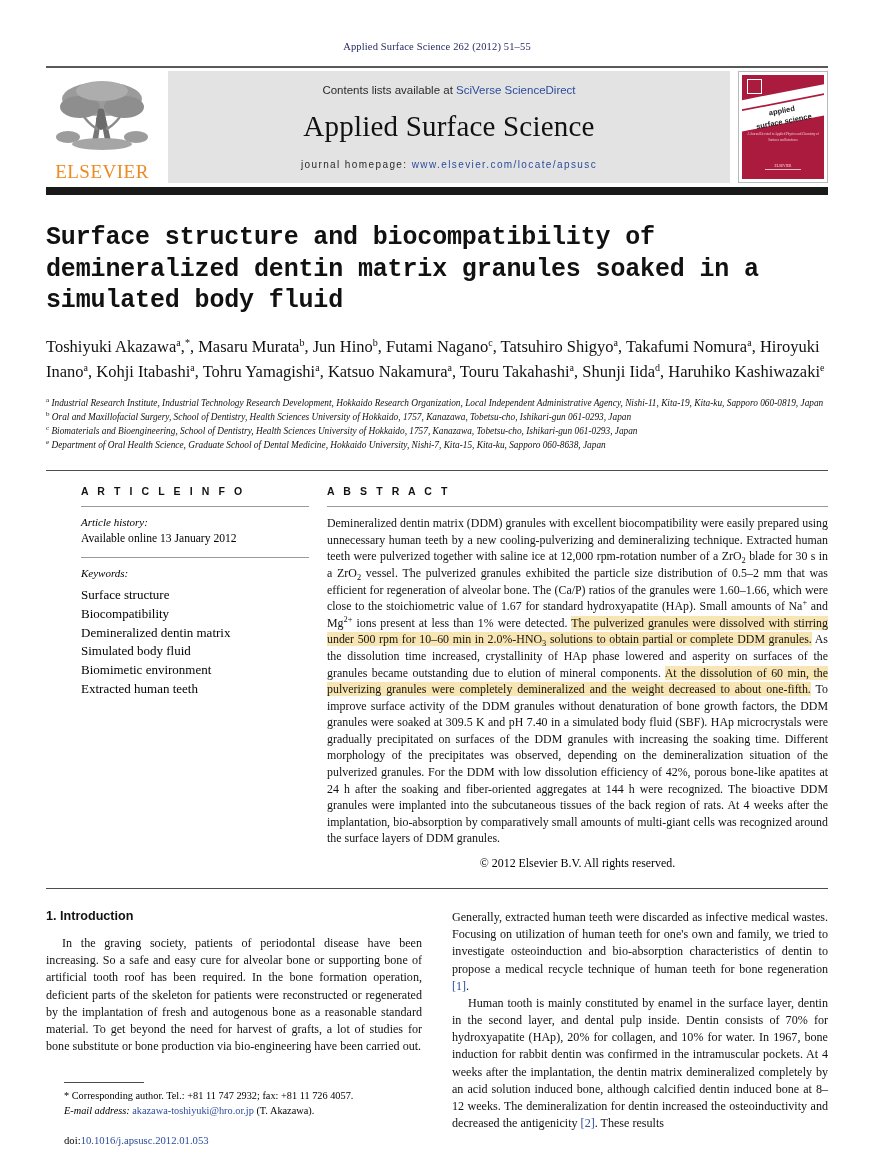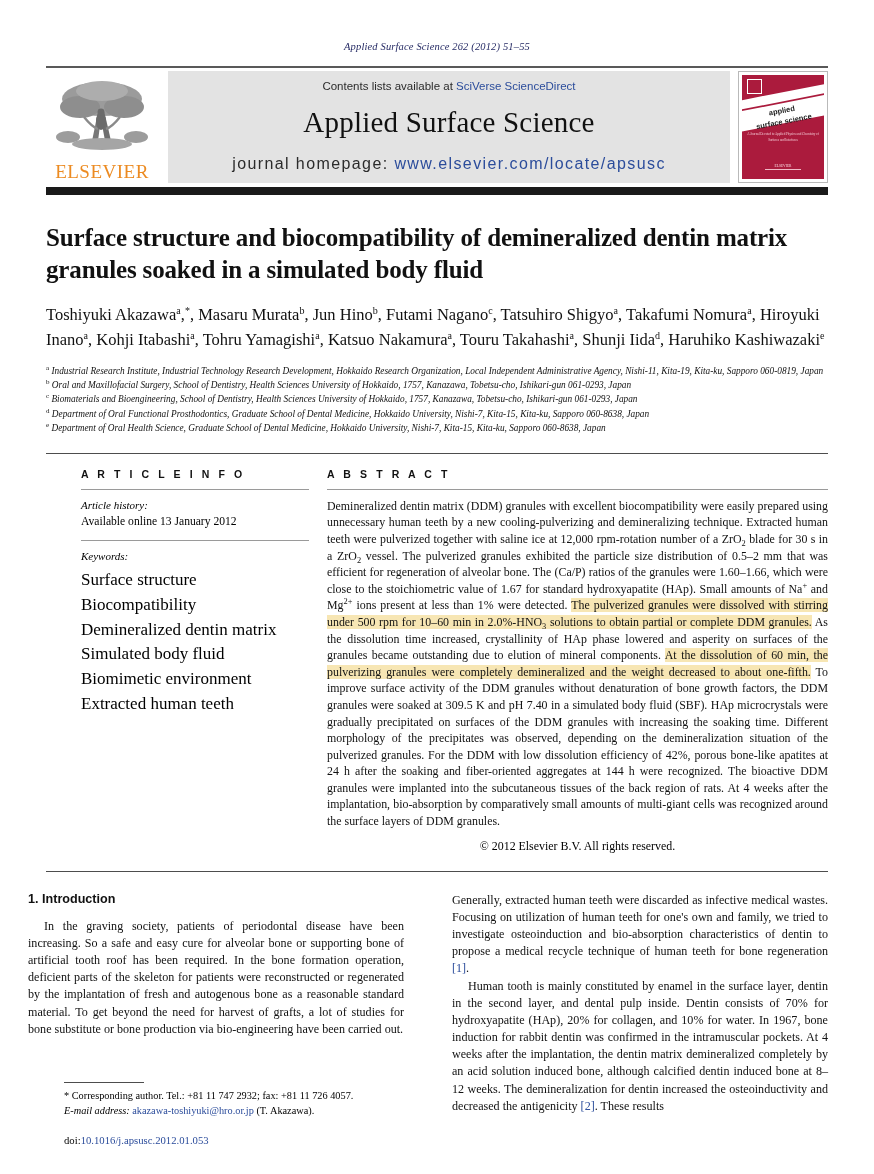--- a/index.html
+++ b/index.html
@@ -21,21 +21,20 @@
   }
 
   
   .running-head {
     text-align: center;
     font-size: 10.5px;
     color: #252a64;
     letter-spacing: .15px;
     padding-top: 41px;
     font-family: "Liberation Serif", serif;
-    font-style: italic;
   }
 
   
   .rule-thin-top {
     margin-top: 14px;
     border-top: 2px solid #595959;
   }
   .masthead {
     display: flex;
     align-items: stretch;
@@ -78,21 +77,21 @@
   .contents-line .sd { color: #2b4c9b; }
   .journal-title {
     font-family: "Liberation Serif", serif;
     font-size: 29px;
     color: #111111;
     margin: 14px 0 16px;
     letter-spacing: .2px;
   }
   .homepage-line {
     font-family: "Liberation Sans", sans-serif;
-    font-size: 16px;
+    font-size: 10px;
     letter-spacing: 1.4px;
     color: #2b2b2b;
   }
   .homepage-line .url { color: #2b4c9b; }
 
   
   .cover-thumb {
     width: 90px;
     flex: 0 0 90px;
     border: 1px solid #b9b9b9;
@@ -157,21 +156,21 @@
     height: 1px; background: #f0b9c6;
   }
 
   .rule-thick {
     border-top: 8px solid #1a1a1a;
     margin-top: 4px;
   }
 
   
   .article-title {
-    font-family: Liberation Serif, serif;
+    font-family: Liberation Mono, monospace;
     font-size: 25px;
     line-height: 1.26;
     color: #111111;
     margin: 27px 0 0;
     letter-spacing: -.15px;
   }
   .authors {
     font-family: "Liberation Serif", serif;
     font-size: 16.5px;
     line-height: 1.52;
@@ -201,39 +200,38 @@
     font-family: "Liberation Sans", sans-serif;
     font-size: 10.5px;
     font-weight: bold;
     letter-spacing: 3.1px;
     color: #111111;
   }
   .hr-light { border-top: 1px solid #9a9a9a; margin: 9px 0 8px; }
   .info-label { font-style: italic; font-size: 11px; line-height: 1.45; }
   .info-line { font-size: 11.6px; line-height: 1.45; }
   .kw-block { margin-top: 4px; }
-  .kw-item { font-size: 17px; line-height: 1.45; }
+  .kw-item { font-size: 13px; line-height: 1.45; }
   .abstract-body {
     font-size: 11.9px;
     line-height: 1.395;
     text-align: justify;
     color: #111111;
   }
   .hl { background: #f7e6b4; }
   .copy-line { text-align: center; font-size: 11.9px; margin-top: 9px; }
   sub { font-size: 8.4px; vertical-align: sub; line-height: 0; }
   sup.ion { font-size: 8.4px; vertical-align: super; line-height: 0; }
 
   
   .rule-bot { border-top: 1.5px solid #4d4d4d; margin-top: 17px; }
   .body-cols {
     display: flex;
     margin-top: 20px;
-    gap: 48px;
-    justify-content: flex-end;
+    gap: 30px;
   }
   .bcol { width: 376px; flex: 0 0 376px; }
   .sec-title {
     font-family: "Liberation Sans", sans-serif;
     font-weight: bold;
     font-size: 12.6px;
     color: #111111;
     margin-bottom: 12px;
   }
   .para {
@@ -324,21 +322,20 @@
   <div class="rule-thick"></div>
 
   <h1 class="article-title">Surface structure and biocompatibility of demineralized dentin matrix granules soaked in a simulated body fluid</h1>
 
   <div class="authors">Toshiyuki Akazawa<sup>a</sup>,<sup>*</sup>, Masaru Murata<sup>b</sup>, Jun Hino<sup>b</sup>, Futami Nagano<sup>c</sup>, Tatsuhiro Shigyo<sup>a</sup>, Takafumi Nomura<sup>a</sup>, Hiroyuki Inano<sup>a</sup>, Kohji Itabashi<sup>a</sup>, Tohru Yamagishi<sup>a</sup>, Katsuo Nakamura<sup>a</sup>, Touru Takahashi<sup>a</sup>, Shunji Iida<sup>d</sup>, Haruhiko Kashiwazaki<sup>e</sup></div>
 
   <div class="affils">
     <div><sup>a</sup> Industrial Research Institute, Industrial Technology Research Development, Hokkaido Research Organization, Local Independent Administrative Agency, Nishi-11, Kita-19, Kita-ku, Sapporo 060-0819, Japan</div>
     <div><sup>b</sup> Oral and Maxillofacial Surgery, School of Dentistry, Health Sciences University of Hokkaido, 1757, Kanazawa, Tobetsu-cho, Ishikari-gun 061-0293, Japan</div>
     <div><sup>c</sup> Biomaterials and Bioengineering, School of Dentistry, Health Sciences University of Hokkaido, 1757, Kanazawa, Tobetsu-cho, Ishikari-gun 061-0293, Japan</div>
-    <div><sup>d</sup> Department of Oral Functional Prosthodontics, Graduate School of Dental Medicine, Hokkaido University, Nishi-7, Kita-15, Kita-ku, Sapporo 060-8638, Japan</div>
     <div><sup>e</sup> Department of Oral Health Science, Graduate School of Dental Medicine, Hokkaido University, Nishi-7, Kita-15, Kita-ku, Sapporo 060-8638, Japan</div>
   </div>
 
   <div class="rule-med"></div>
 
   <div class="info-abstract">
 
     <div class="col-info">
       <div class="sec-head">A R T I C L E   I N F O</div>
       <div class="hr-light"></div>

